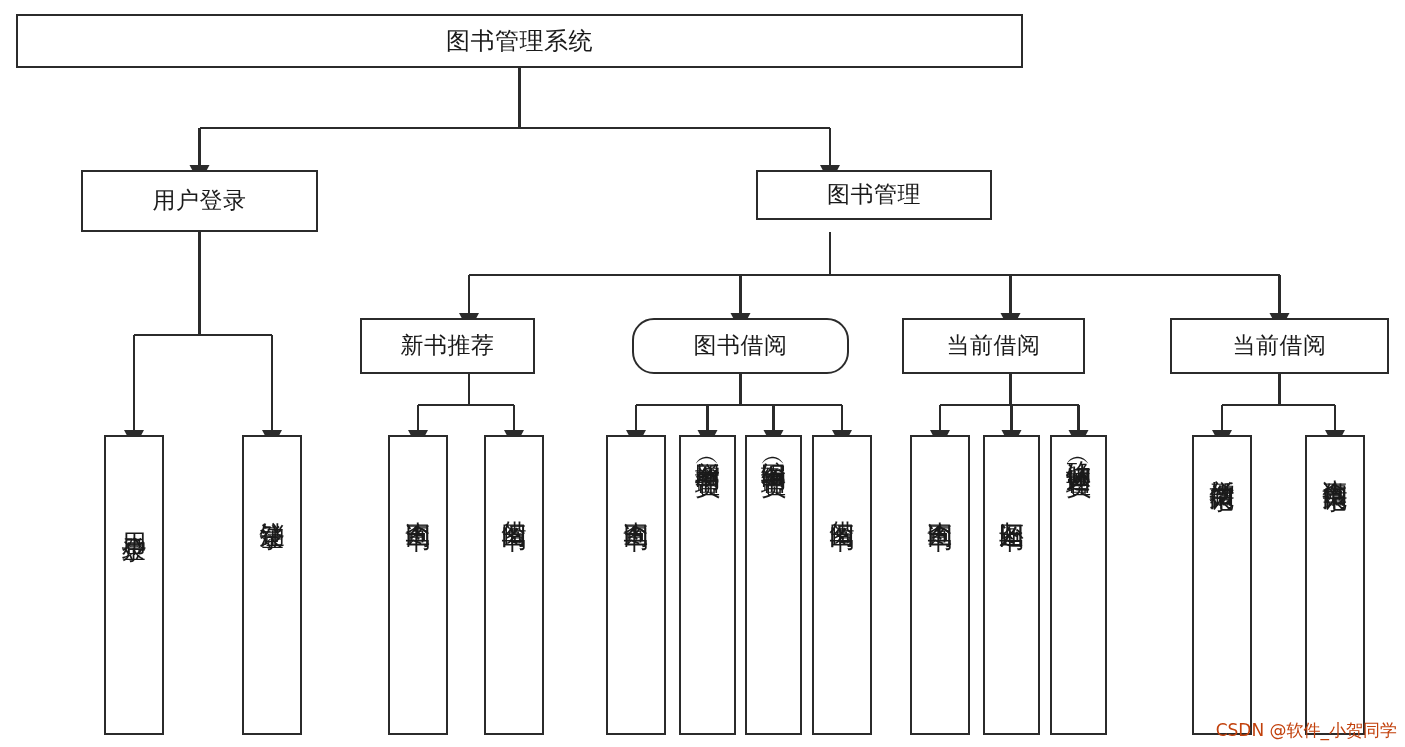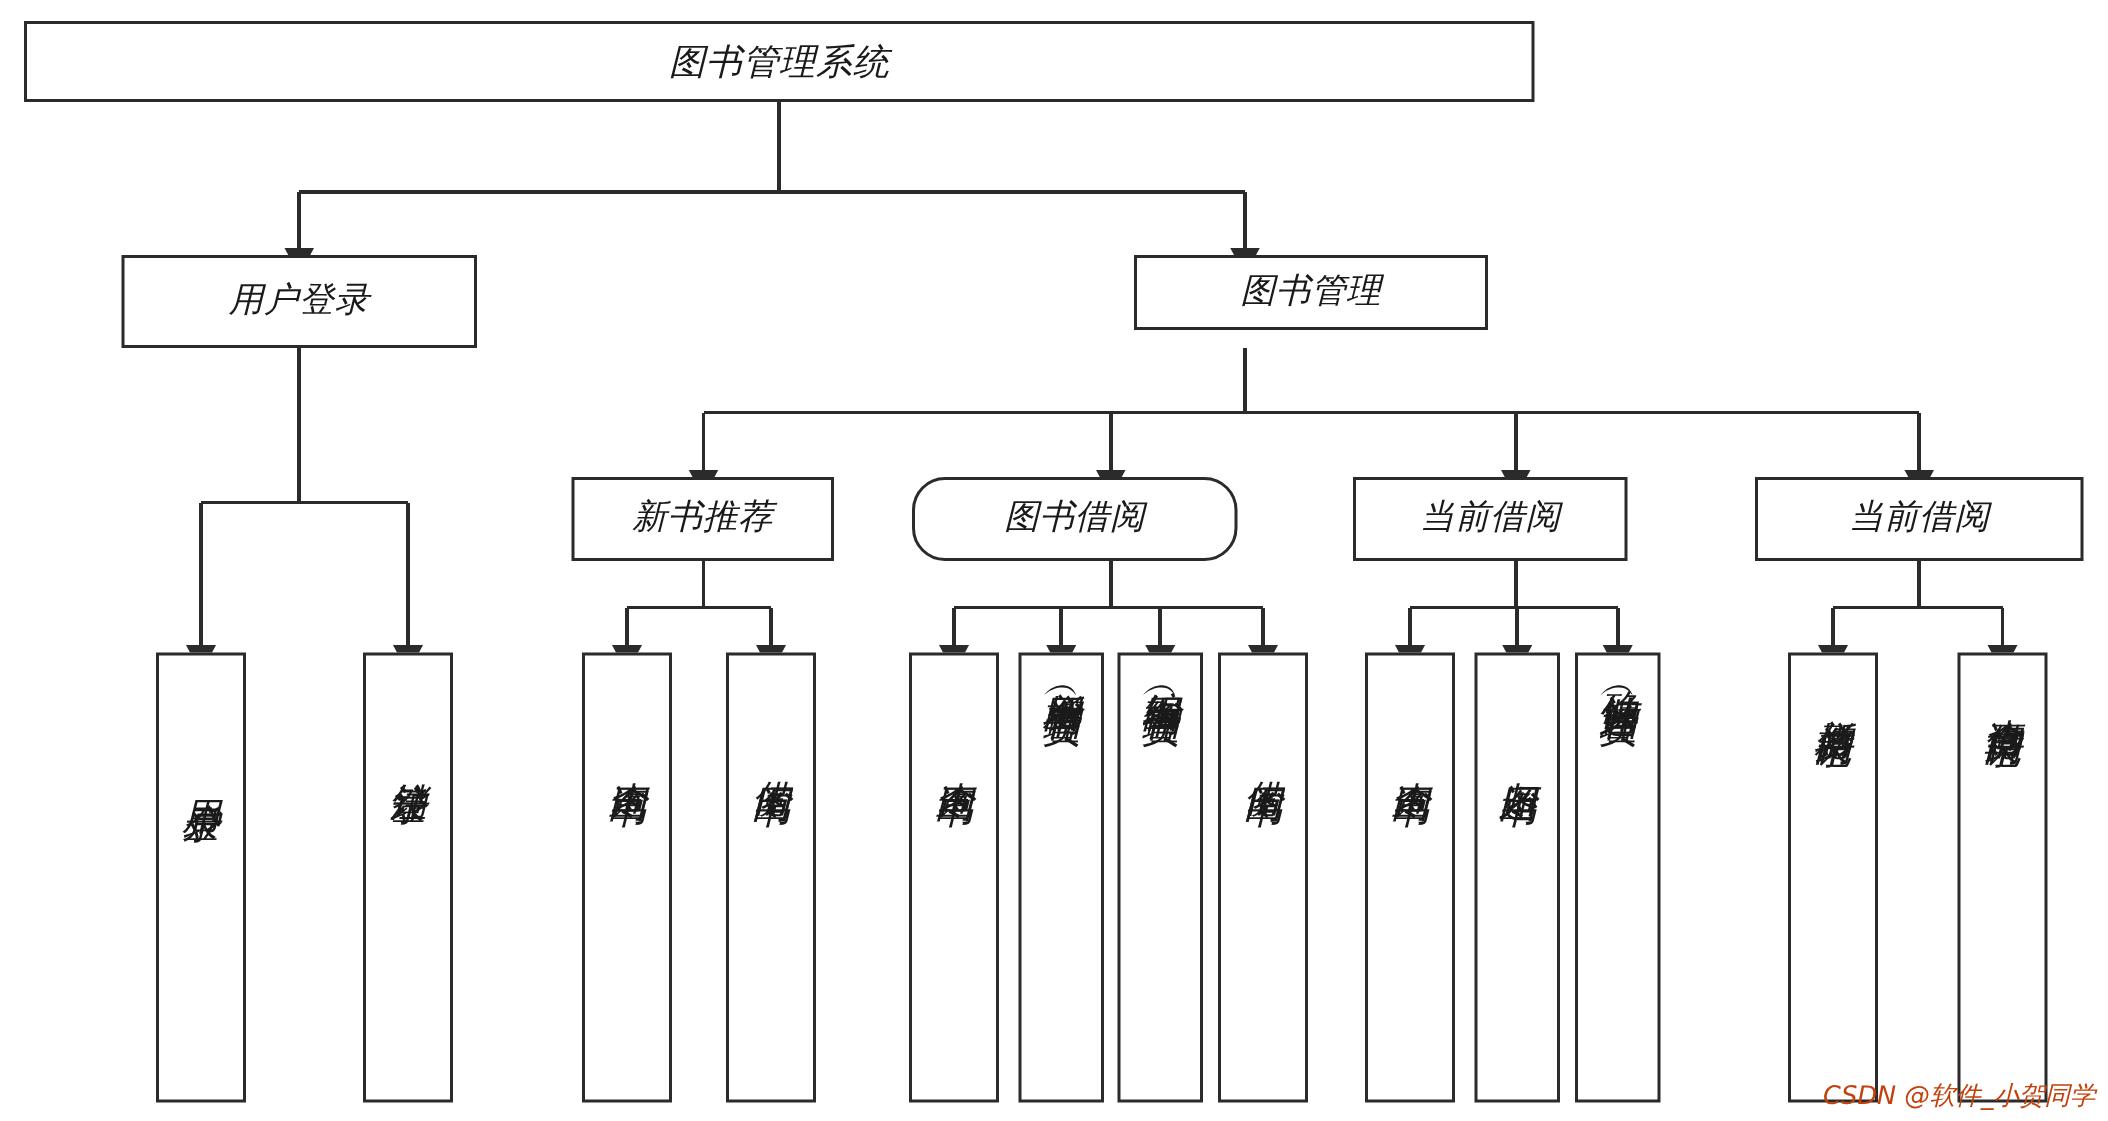--- a/index.html
+++ b/index.html
@@ -2,21 +2,21 @@
 <html><head>
 <meta charset="utf-8">
 <title>图书管理系统 功能结构图</title>
 <style>
   html,body{margin:0;padding:0;background:#ffffff;}
   body{
     width:1405px;height:747px;
     font-family:"DejaVu Sans","Liberation Sans",sans-serif;
     overflow:hidden;position:relative;
   }
-  #diagram-root{position:relative;width:1405px;height:747px;font-style:italic;}
+  #diagram-root{position:relative;width:1405px;height:747px;}
   svg.edges{position:absolute;left:0;top:0;width:1405px;height:747px;}
   .node{
     position:absolute;
     box-sizing:border-box;
     background:#ffffff;
     border:2.5px solid #2b2b2b;
     display:flex;
     align-items:center;
     justify-content:center;
     color:#1a1a1a;
@@ -106,24 +106,24 @@
   <div id="node-layer">
       <div class="node horiz root" style="left: 16px; top: 14px; width: 1007px; height: 54px;">
         <span class="label">图书管理系统</span>
       </div>
       <div class="node horiz" style="left: 81px; top: 170px; width: 237px; height: 62px;">
         <span class="label">用户登录</span>
       </div>
       <div class="node horiz" style="left: 712px; top: 170px; width: 236px; height: 50px; margin-left: 44px;">
         <span class="label">图书管理</span>
       </div>
-      <div class="node horiz" style="left: 381px; top: 318px; width: 175px; height: 56px;">
+      <div class="node horiz" style="left: 360px; top: 318px; width: 175px; height: 56px;">
         <span class="label">新书推荐</span>
       </div>
-      <div class="node horiz" style="left: 608px; top: 318px; width: 217px; height: 56px; border-radius: 22px;">
+      <div class="node horiz" style="left: 632px; top: 318px; width: 217px; height: 56px; border-radius: 22px;">
         <span class="label">图书借阅</span>
       </div>
       <div class="node horiz" style="left: 902px; top: 318px; width: 183px; height: 56px;">
         <span class="label">当前借阅</span>
       </div>
       <div class="node horiz" style="left: 1170px; top: 318px; width: 219px; height: 56px;">
         <span class="label">当前借阅</span>
       </div>
       <div class="node vert" style="left: 104px; top: 435px; width: 60px; height: 300px; padding-top: 76px;">
         <span class="label">用户登录</span>

